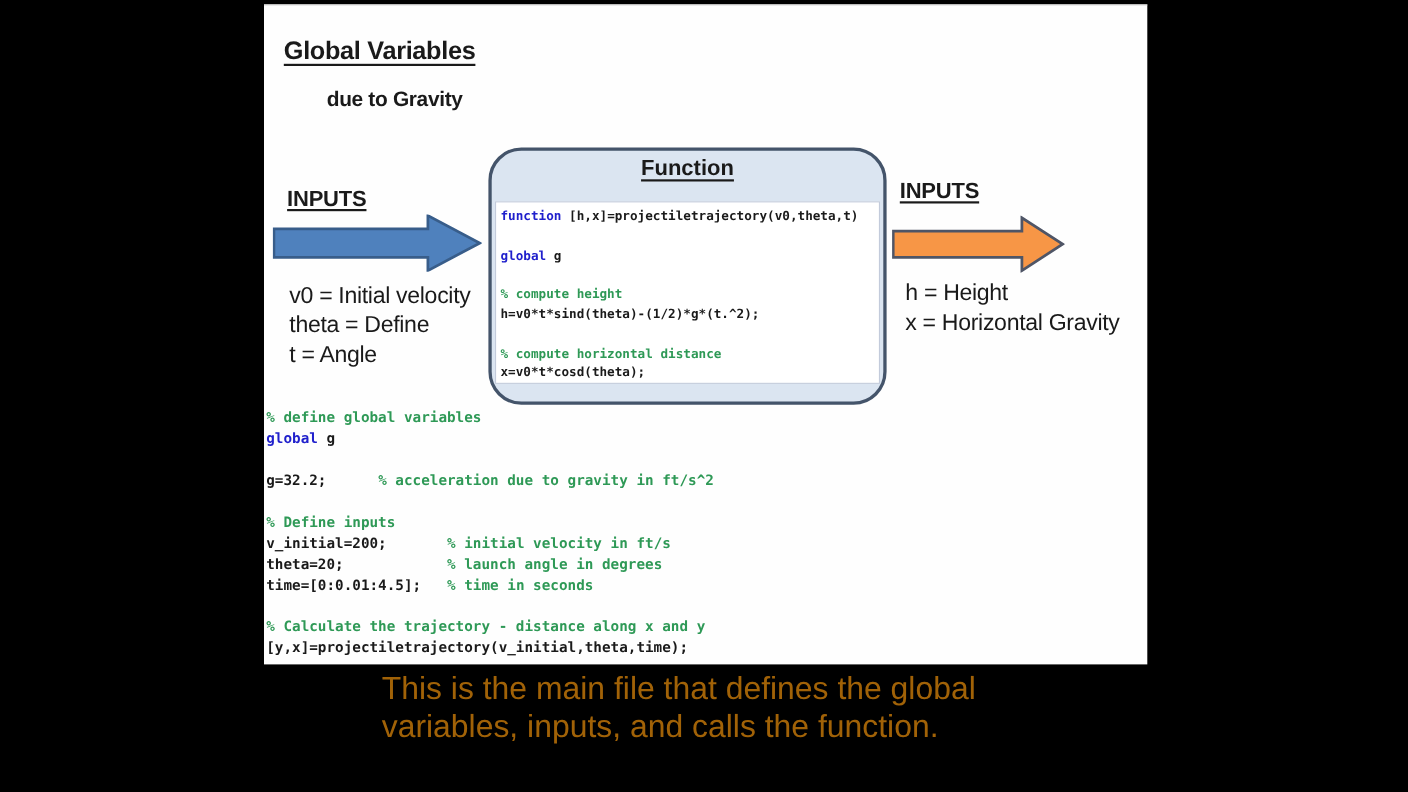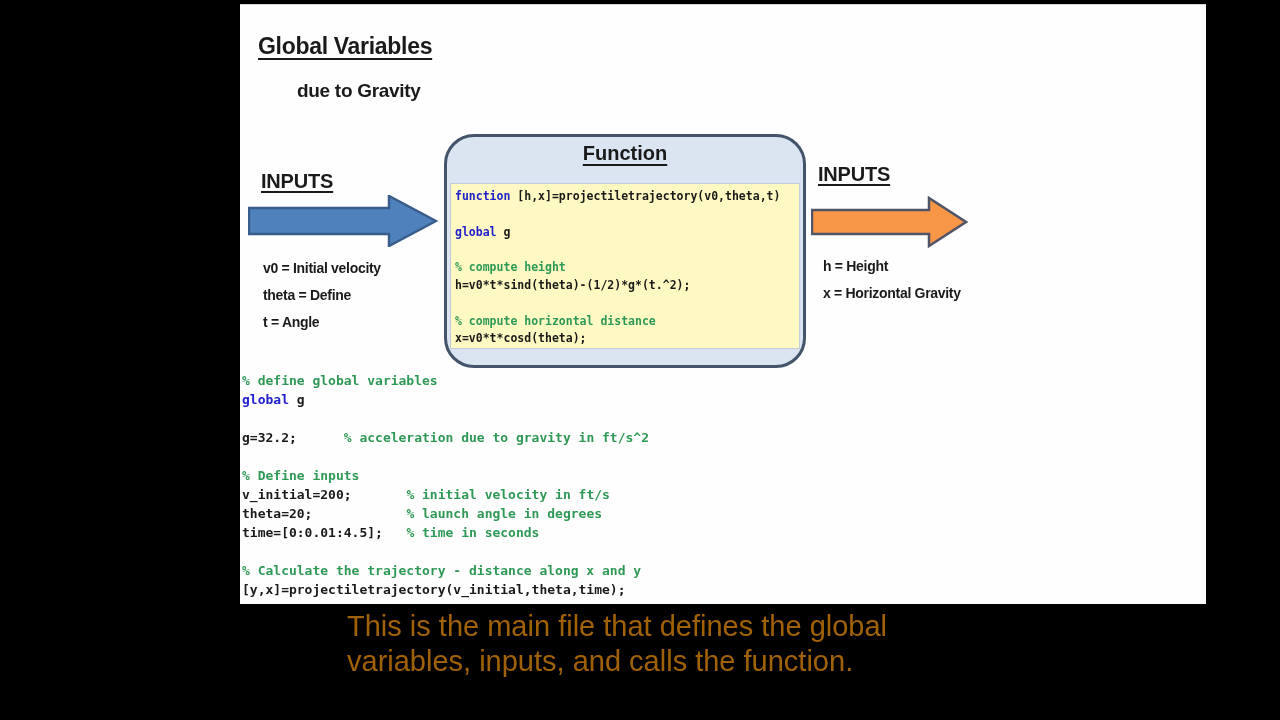--- a/index.html
+++ b/index.html
@@ -1,43 +1,43 @@
 <!DOCTYPE html>
 <html><head>
 <meta charset="utf-8">
 <style>
   html,body{margin:0;padding:0;background:#000;}
   .stage{position:relative;width:1280px;height:720px;background:#000;overflow:hidden;
          font-family:"Liberation Sans",sans-serif;color:#1a1a1a;}
-  .slide{position:absolute;left:240px;top:4px;width:966px;height:599px;background:#fefefe;
+  .slide{position:absolute;left:240px;top:4px;width:803px;height:599px;background:#fefefe;
          border-top:1px solid #d6d6d6;}
 
   
   .gv-title{position:absolute;left:18px;top:28px;font-size:23px;font-weight:bold;
             text-decoration:underline;text-underline-offset:4px;letter-spacing:-0.3px;}
   .gv-def{position:absolute;left:23px;top:73px;font-size:19px;font-weight:bold;line-height:26px;letter-spacing:-0.3px;}
   .gv-def .indent{margin-left:34px;}
   .io-label{position:absolute;font-size:20px;font-weight:bold;text-decoration:underline;
             text-underline-offset:3px;letter-spacing:-0.2px;}
   .inputs-label{left:21px;top:165px;}
   .outputs-label{left:578px;top:158px;}
-  .io-list{position:absolute;font-size:14px;font-weight:bold;line-height:27px;letter-spacing:-0.3px;}
+  .io-list{position:absolute;font-size:21px;font-weight:normal;line-height:27px;letter-spacing:-0.3px;}
   .inputs-list{left:23px;top:250px;}
   .outputs-list{left:583px;top:248px;}
   .arrow{position:absolute;}
   .arrow-blue{left:8px;top:190px;}
   .arrow-orange{left:571px;top:191px;}
 
   
   .func-box{position:absolute;left:204px;top:129px;width:362px;height:234px;box-sizing:border-box;
             background:#dbe5f1;border:3px solid #44546a;border-radius:30px;}
   .func-title{text-align:center;font-size:20px;font-weight:bold;margin-top:5px;
               text-decoration:underline;text-underline-offset:4px;}
   .func-inset{position:absolute;left:3px;right:3px;top:46px;height:166px;box-sizing:border-box;
-              background:#fef9c3;border:1px solid #c3cbdb;padding:4px 1px 0 4px;overflow:hidden;}
+              background:#ffffff;border:1px solid #c3cbdb;padding:4px 1px 0 4px;overflow:hidden;}
 
   
   .code{font-family:"DejaVu Sans Mono",monospace;font-weight:bold;white-space:pre;}
   .func-inset .code-line{font-size:11.5px;line-height:17.8px;}
   .main-code{position:absolute;left:2px;top:366px;}
   .main-code .code-line{font-size:13px;line-height:19px;}
   .kw{color:#2020cc;}
   .cm{color:#2e9956;}
   .pl{color:#1a1a1a;}
 

